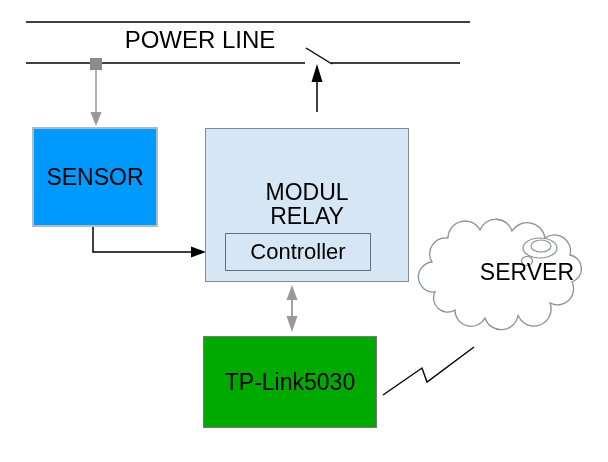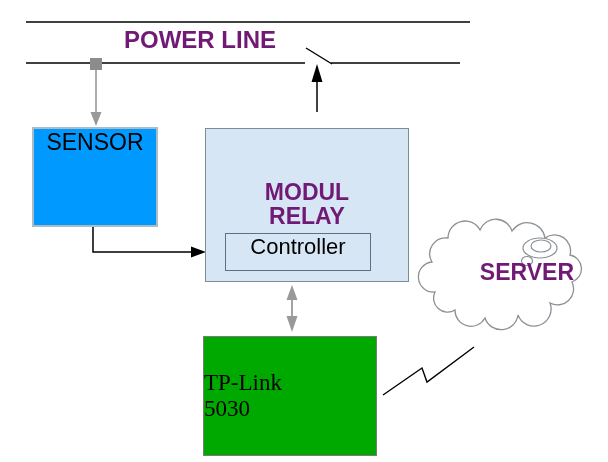--- a/index.html
+++ b/index.html
@@ -4,28 +4,28 @@
 <style>
   html,body{margin:0;padding:0;background:#ffffff;}
   #canvas{
     position:relative;
     width:608px;height:462px;
     background:#ffffff;
     font-family:"Liberation Sans", sans-serif;
     overflow:hidden;
   }
   #wires{position:absolute;left:0;top:0;width:608px;height:462px;}
-  .label{position:absolute;color:#701a75;white-space:pre;font-weight:bold;}
-  .node{position:absolute;box-sizing:border-box;display:flex;align-items:flex-start;justify-content:center;text-align:center;color:#000;}
+  .label{position:absolute;color:#000000;white-space:pre;}
+  .node{position:absolute;box-sizing:border-box;display:flex;align-items:center;justify-content:center;text-align:center;color:#000;}
   #powerline-label{left:110px;top:27px;width:180px;text-align:center;font-size:24px;line-height:26px;}
   #sensor-box{left:32px;top:127px;width:126px;height:100px;background:#0099FF;border:2px solid #A9BCC7;font-size:23px;}
   #relay-box{left:205px;top:128px;width:204px;height:154px;background:#D7E6F4;border:1.5px solid #7D8C99;}
   #relay-label{left:205px;top:180px;width:204px;text-align:center;font-size:23px;line-height:24px;}
   #controller-box{left:225px;top:233px;width:146px;height:38px;border:1.5px solid #5F7080;font-size:22px;}
-  #tplink-box{left:203px;top:336px;width:174px;height:120px;background:#00A900;border:1.5px solid #7A7A7A;font-size:23px;line-height:26px;flex-direction:column;font-family:Liberation Serif, serif;}
+  #tplink-box{left:203px;top:336px;width:174px;height:92px;background:#00A900;border:1.5px solid #7A7A7A;font-size:23px;line-height:26px;flex-direction:row;}
   #server-label{left:428px;top:259px;width:146px;text-align:right;font-size:23px;line-height:26px;}
 </style>
 </head>
 <body>
 
 <div id="canvas">
 
   <svg id="wires" viewBox="0 0 608 462" xmlns="http://www.w3.org/2000/svg">
 
     <line x1="26" y1="22" x2="470" y2="22" stroke="#000" stroke-width="1.4"></line>

